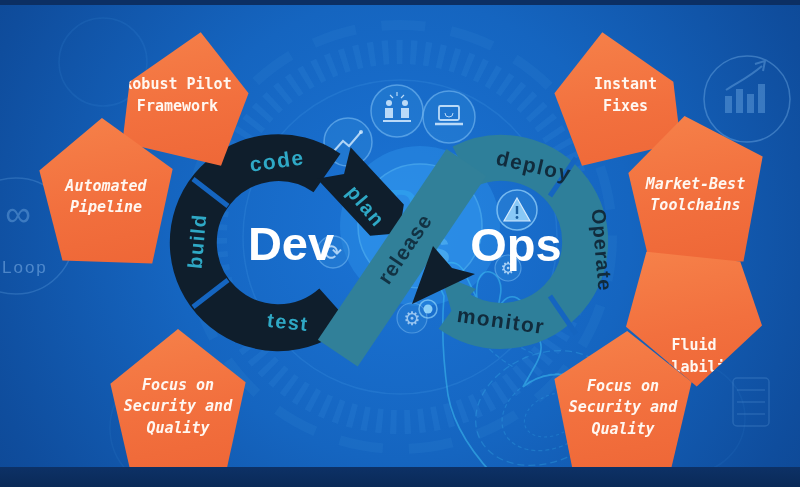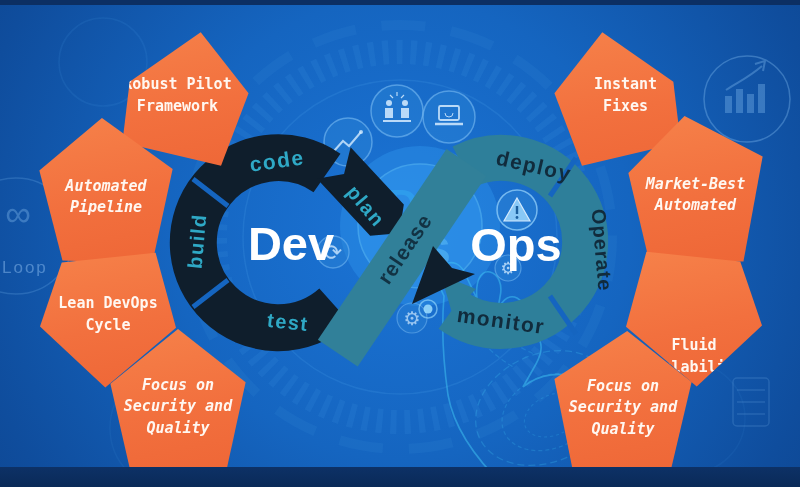--- a/index.html
+++ b/index.html
@@ -149,32 +149,29 @@
     <text x="291" y="260" text-anchor="middle" font-size="47" font-weight="bold" fill="#ffffff">Dev</text>
     <text x="516" y="261" text-anchor="middle" font-size="47" font-weight="bold" fill="#ffffff">Ops</text>
   </svg>
 
   <div class="badge hx1 pb" style="left:105px;top:28px;width:145px;height:135px;">
     <span>Robust Pilot Framework</span>
   </div>
   <div class="badge hx2 pt" style="left:38px;top:115px;width:136px;height:136px;">
     <span>Automated Pipeline</span>
   </div>
-  <div class="badge hx3 pb" style="left:40px;top:250px;width:136px;height:129px;">
-    <span>Lean DevOps Cycle</span>
-  </div>
   <div class="badge hx4 pt" style="left:109px;top:326px;width:138px;height:134px;">
     <span>Focus on Security and Quality</span>
   </div>
 
   <div class="badge hx5 pb" style="left:553px;top:28px;width:145px;height:135px;">
     <span>Instant Fixes</span>
   </div>
   <div class="badge hx6 pt" style="left:627px;top:113px;width:137px;height:136px;">
-    <span>Market-Best Automated</span>
+    <span>Market-Best Toolchains</span>
   </div>
   <div class="badge hx7 pb" style="left:626px;top:249px;width:136px;height:129px;">
     <span>Fluid Scalability</span>
   </div>
   <div class="badge hx8 pt" style="left:553px;top:328px;width:140px;height:132px;">
     <span>Focus on Security and Quality</span>
   </div>
 
   <div class="strip top"></div>
   <div class="strip bottom"></div>

